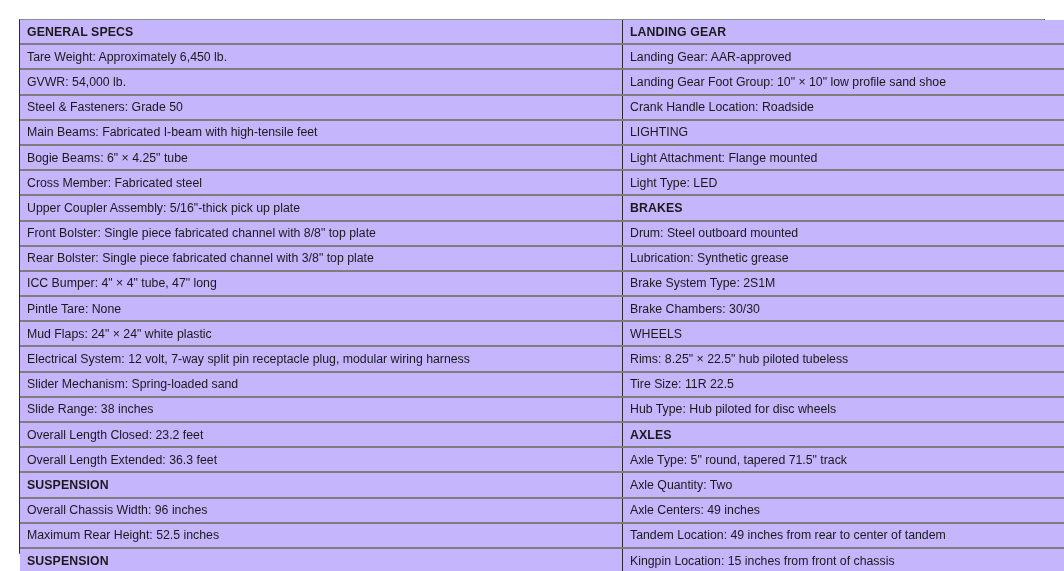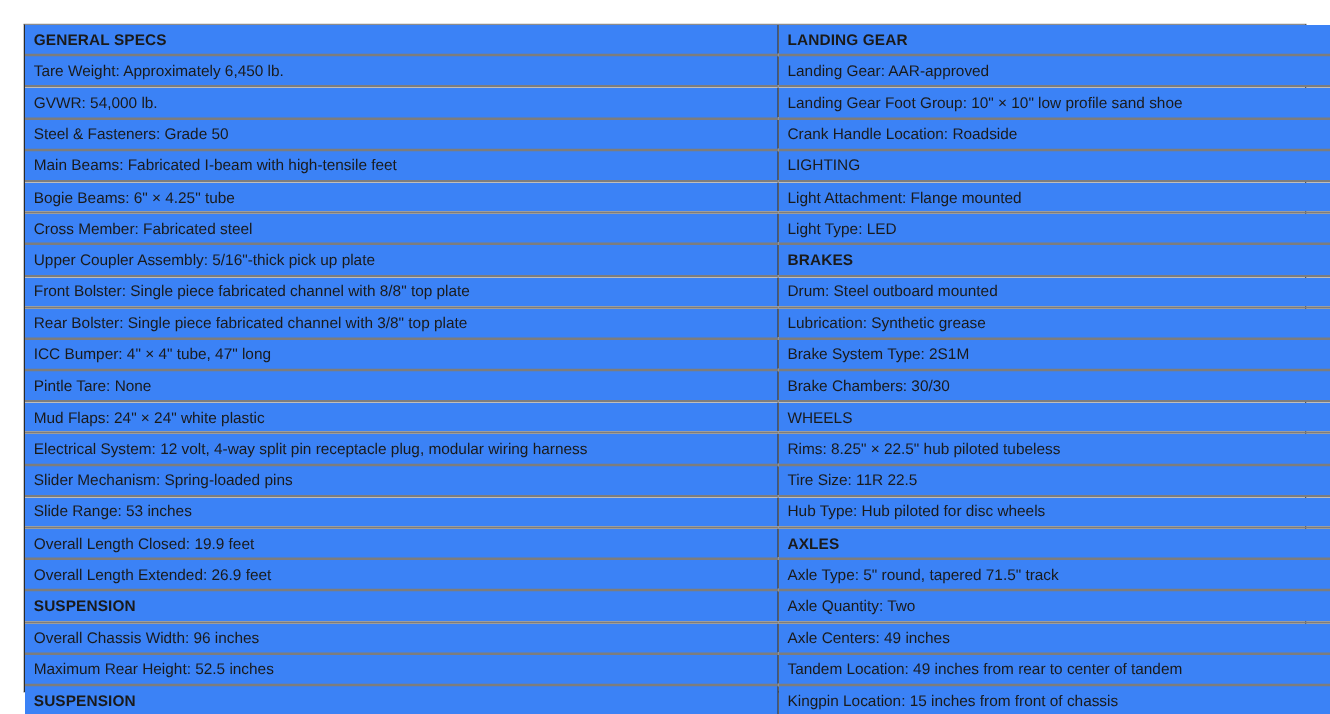--- a/index.html
+++ b/index.html
@@ -39,21 +39,21 @@
 
   table.spec-table td {
     border-bottom: 2px solid #7d7d7d;
     padding: 0 6px 0 7px;
     font-size: 12.3px;
     line-height: 14px;
     vertical-align: middle;
     height: 23.2px;
     white-space: nowrap;
     overflow: hidden;
-    background: #3b82f6;
+    background: #c4b5fd;
   }
 
   table.spec-table tr:last-child td {
     border-bottom: none;
   }
 
   td.col-left {
     width: 589px;
     border-right: 1.5px solid #2b2b2b;
   }
@@ -119,37 +119,37 @@
         </tr>
         <tr>
           <td class="col-left">Pintle Tare: None</td>
           <td class="col-right">Brake Chambers: 30/30</td>
         </tr>
         <tr>
           <td class="col-left">Mud Flaps: 24" × 24" white plastic</td>
           <td class="col-right">WHEELS</td>
         </tr>
         <tr>
-          <td class="col-left">Electrical System: 12 volt, 4-way split pin receptacle plug, modular wiring harness</td>
+          <td class="col-left">Electrical System: 12 volt, 7-way split pin receptacle plug, modular wiring harness</td>
           <td class="col-right">Rims: 8.25" × 22.5" hub piloted tubeless</td>
         </tr>
         <tr>
-          <td class="col-left">Slider Mechanism: Spring-loaded pins</td>
+          <td class="col-left">Slider Mechanism: Spring-loaded sand</td>
           <td class="col-right">Tire Size: 11R 22.5</td>
         </tr>
         <tr>
-          <td class="col-left">Slide Range: 53 inches</td>
+          <td class="col-left">Slide Range: 38 inches</td>
           <td class="col-right">Hub Type: Hub piloted for disc wheels</td>
         </tr>
         <tr>
-          <td class="col-left">Overall Length Closed: 19.9 feet</td>
+          <td class="col-left">Overall Length Closed: 23.2 feet</td>
           <td class="col-right section-head">AXLES</td>
         </tr>
         <tr>
-          <td class="col-left">Overall Length Extended: 26.9 feet</td>
+          <td class="col-left">Overall Length Extended: 36.3 feet</td>
           <td class="col-right">Axle Type: 5" round, tapered 71.5" track</td>
         </tr>
         <tr>
           <td class="col-left section-head">SUSPENSION</td>
           <td class="col-right">Axle Quantity: Two</td>
         </tr>
         <tr>
           <td class="col-left">Overall Chassis Width: 96 inches</td>
           <td class="col-right">Axle Centers: 49 inches</td>
         </tr>

